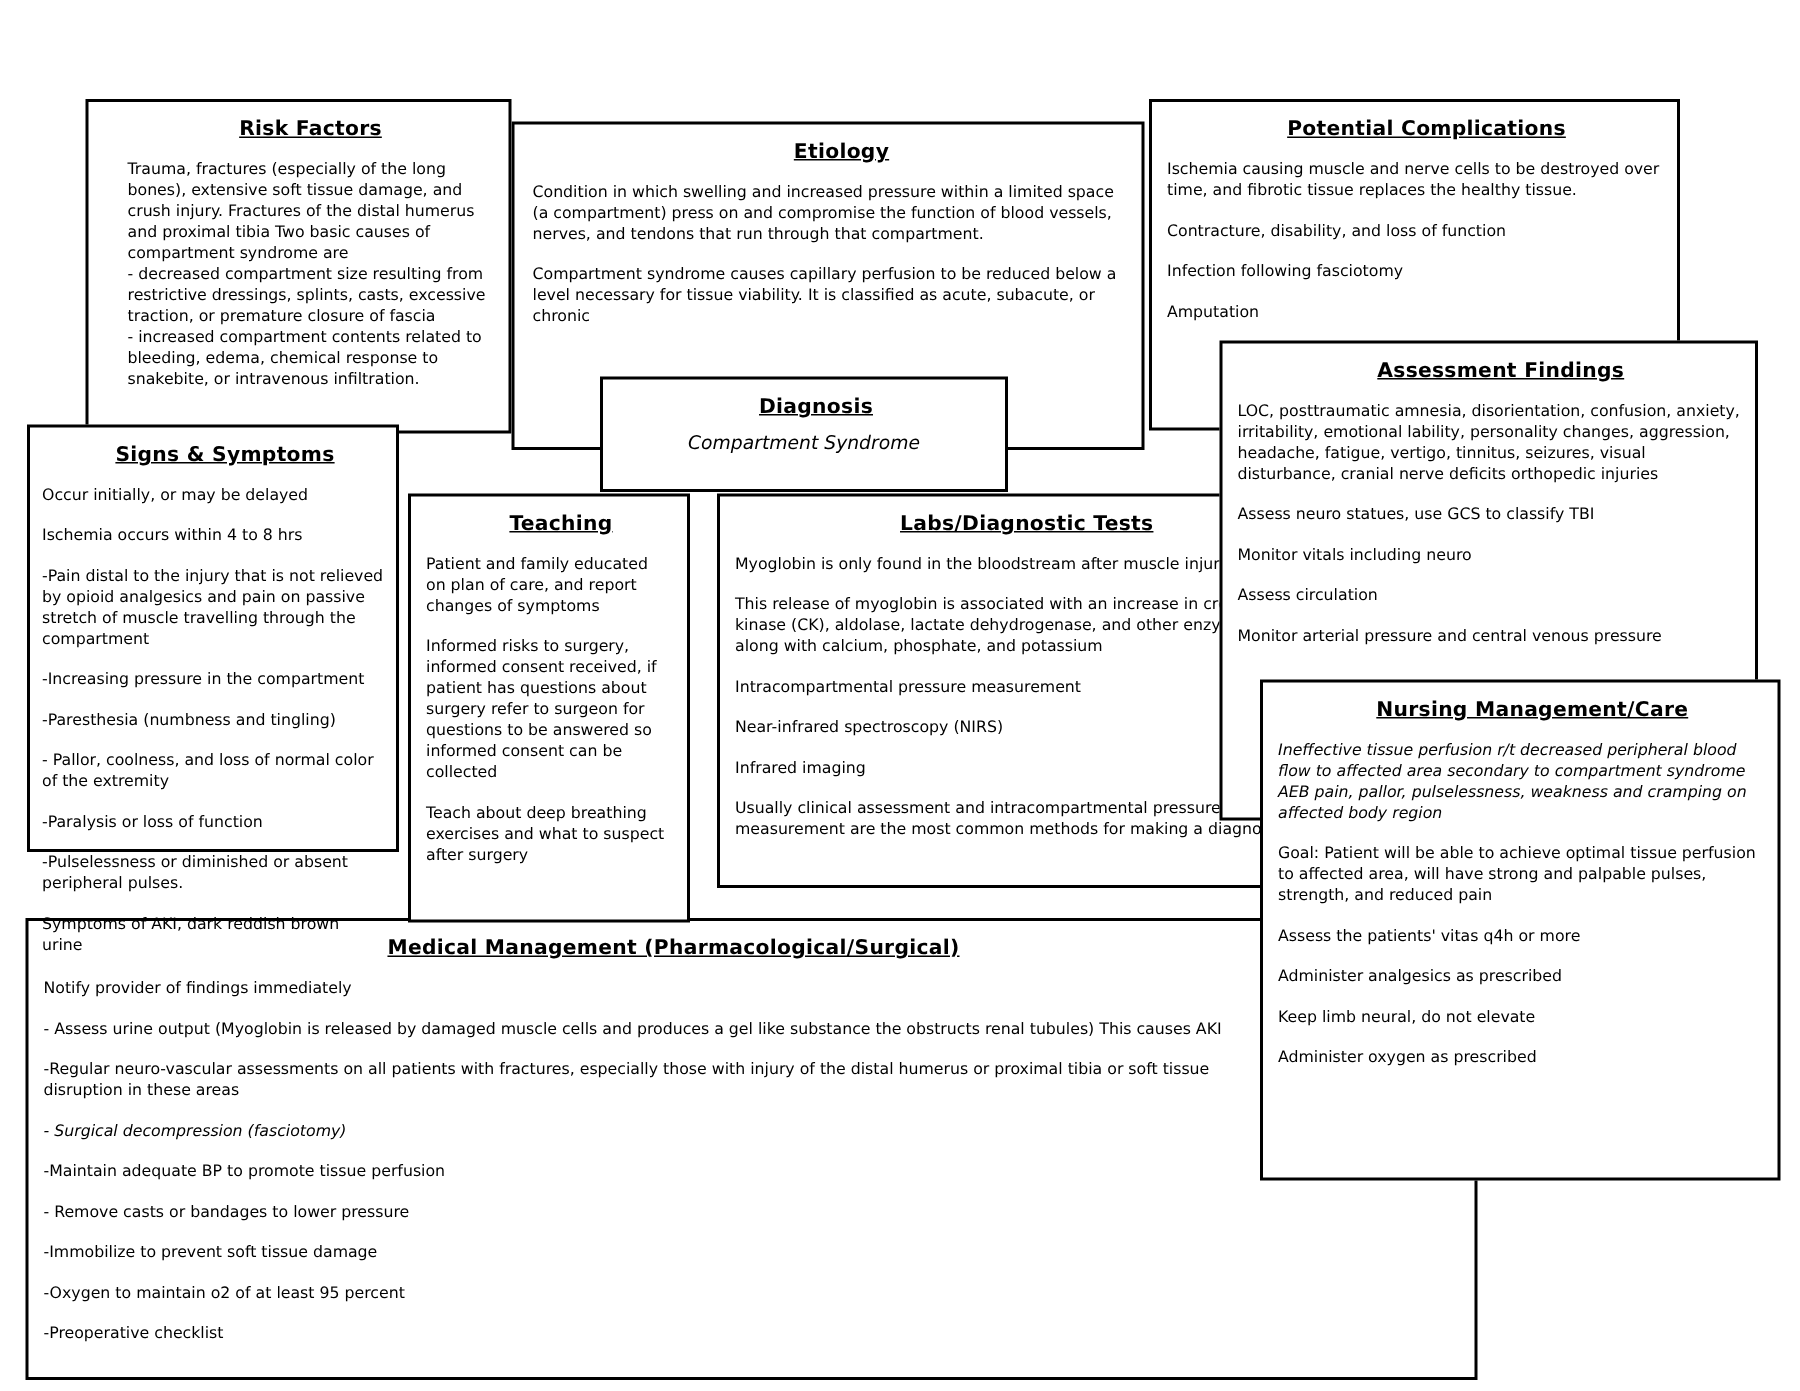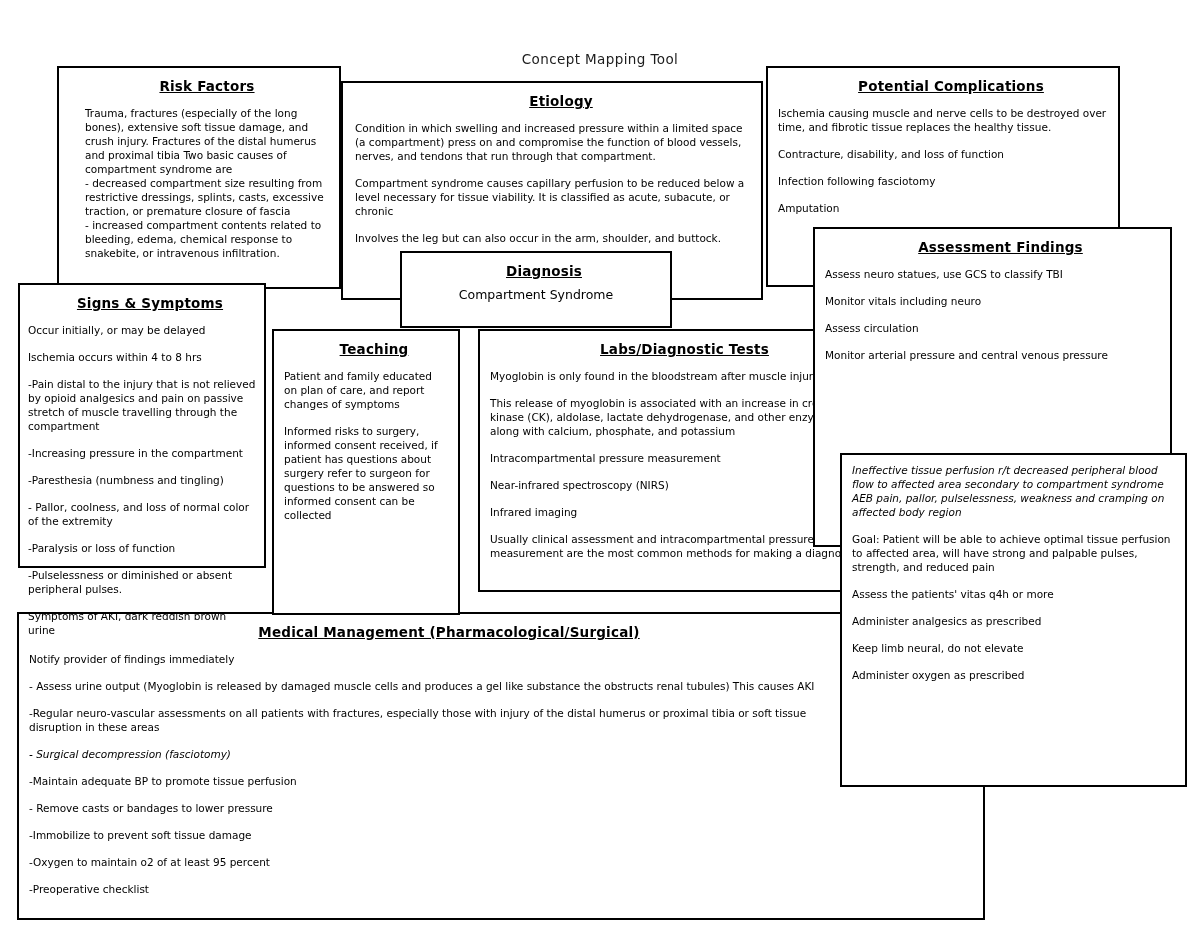--- a/index.html
+++ b/index.html
@@ -55,54 +55,54 @@
   #box-assessment { left: 813px; top: 227px; width: 359px; height: 320px; z-index: 5; }
   #box-signs      { left:  18px; top: 283px; width: 248px; height: 285px; z-index: 6; padding-left: 8px; padding-right: 8px; }
   #box-teaching   { left: 272px; top: 329px; width: 188px; height: 286px; z-index: 6; }
   #box-diagnosis  { left: 400px; top: 251px; width: 272px; height:  77px; z-index: 7; }
   #box-nursing    { left: 840px; top: 453px; width: 347px; height: 334px; z-index: 7; }
 
   #box-diagnosis h2 { margin-bottom: 8px; }
   #box-diagnosis .diag-value {
     text-align: center;
     font-size: 12.5px;
+    font-style: italic;
     line-height: 16px;
   }
 </style>
 </head>
 <body>
 
 <div class="canvas">
 
-  <div class="page-title">Concept Mapping Tool</div>
 
   <section class="box" id="box-risk">
     <h2>Risk Factors</h2>
     <p class="tight">Trauma, fractures (especially of the long bones), extensive soft tissue damage, and crush injury. Fractures of the distal humerus and proximal tibia Two basic causes of compartment syndrome are</p>
     <p class="tight">- decreased compartment size resulting from restrictive dressings, splints, casts, excessive traction, or premature closure of fascia</p>
     <p class="tight">- increased compartment contents related to bleeding, edema, chemical response to snakebite, or intravenous infiltration.</p>
   </section>
 
   <section class="box" id="box-etiology">
     <h2>Etiology</h2>
     <p>Condition in which swelling and increased pressure within a limited space (a compartment) press on and compromise the function of blood vessels, nerves, and tendons that run through that compartment.</p>
     <p>Compartment syndrome causes capillary perfusion to be reduced below a level necessary for tissue viability. It is classified as acute, subacute, or chronic</p>
-    <p>Involves the leg but can also occur in the arm, shoulder, and buttock.</p>
   </section>
 
   <section class="box" id="box-pc">
     <h2>Potential Complications</h2>
     <p>Ischemia causing muscle and nerve cells to be destroyed over time, and fibrotic tissue replaces the healthy tissue.</p>
     <p>Contracture, disability, and loss of function</p>
     <p>Infection following fasciotomy</p>
     <p>Amputation</p>
   </section>
 
   <section class="box" id="box-assessment">
     <h2>Assessment Findings</h2>
+    <p>LOC, posttraumatic amnesia, disorientation, confusion, anxiety, irritability, emotional lability, personality changes, aggression, headache, fatigue, vertigo, tinnitus, seizures, visual disturbance, cranial nerve deficits orthopedic injuries</p>
     <p>Assess neuro statues, use GCS to classify TBI</p>
     <p>Monitor vitals including neuro</p>
     <p>Assess circulation</p>
     <p>Monitor arterial pressure and central venous pressure</p>
   </section>
 
   <section class="box" id="box-signs">
     <h2>Signs &amp; Symptoms</h2>
     <p>Occur initially, or may be delayed</p>
     <p>Ischemia occurs within 4 to 8 hrs</p>
@@ -112,38 +112,40 @@
     <p>- Pallor, coolness, and loss of normal color of the extremity</p>
     <p>-Paralysis or loss of function</p>
     <p>-Pulselessness or diminished or absent peripheral pulses.</p>
     <p>Symptoms of AKI, dark reddish brown urine</p>
   </section>
 
   <section class="box" id="box-teaching">
     <h2>Teaching</h2>
     <p>Patient and family educated on plan of care, and report changes of symptoms</p>
     <p>Informed risks to surgery, informed consent received, if patient has questions about surgery refer to surgeon for questions to be answered so informed consent can be collected</p>
+    <p>Teach about deep breathing exercises and what to suspect after surgery</p>
   </section>
 
   <section class="box" id="box-diagnosis">
     <h2>Diagnosis</h2>
     <p class="diag-value">Compartment Syndrome</p>
   </section>
 
   <section class="box" id="box-labs">
     <h2>Labs/Diagnostic Tests</h2>
     <p>Myoglobin is only found in the bloodstream after muscle injury.</p>
     <p>This release of myoglobin is associated with an increase in creatine kinase (CK), aldolase, lactate dehydrogenase, and other enzymes along with calcium, phosphate, and potassium</p>
     <p>Intracompartmental pressure measurement</p>
     <p>Near-infrared spectroscopy (NIRS)</p>
     <p>Infrared imaging</p>
     <p>Usually clinical assessment and intracompartmental pressure measurement are the most common methods for making a diagnosis.</p>
   </section>
 
   <section class="box" id="box-nursing">
+    <h2>Nursing Management/Care</h2>
     <p class="italic">Ineffective tissue perfusion r/t decreased peripheral blood flow to affected area secondary to compartment syndrome AEB pain, pallor, pulselessness, weakness and cramping on affected body region</p>
     <p>Goal: Patient will be able to achieve optimal tissue perfusion to affected area, will have strong and palpable pulses, strength, and reduced pain</p>
     <p>Assess the patients' vitas q4h or more</p>
     <p>Administer analgesics as prescribed</p>
     <p>Keep limb neural, do not elevate</p>
     <p>Administer oxygen as prescribed</p>
   </section>
 
   <section class="box" id="box-medical">
     <h2>Medical Management (Pharmacological/Surgical)</h2>

